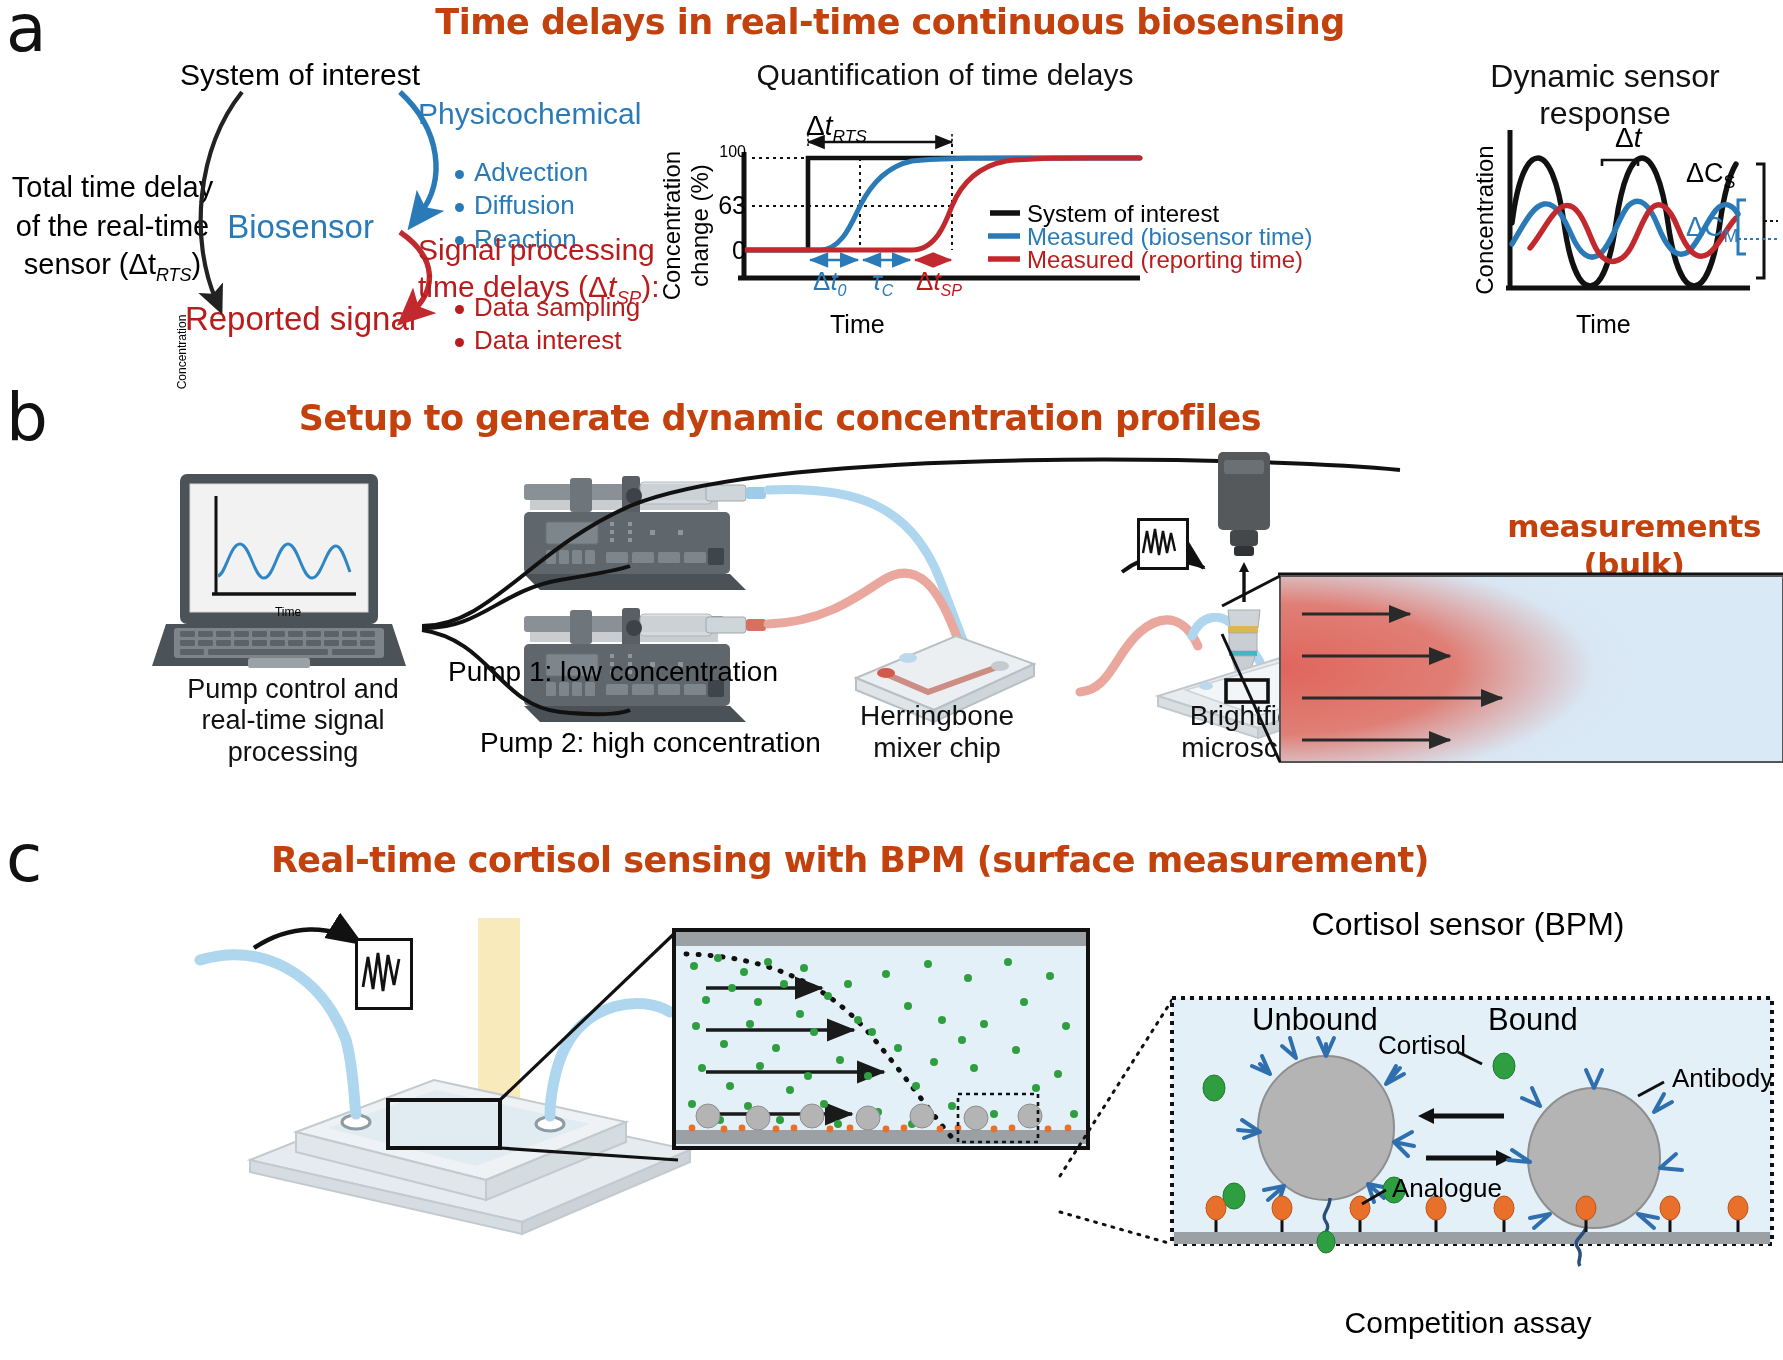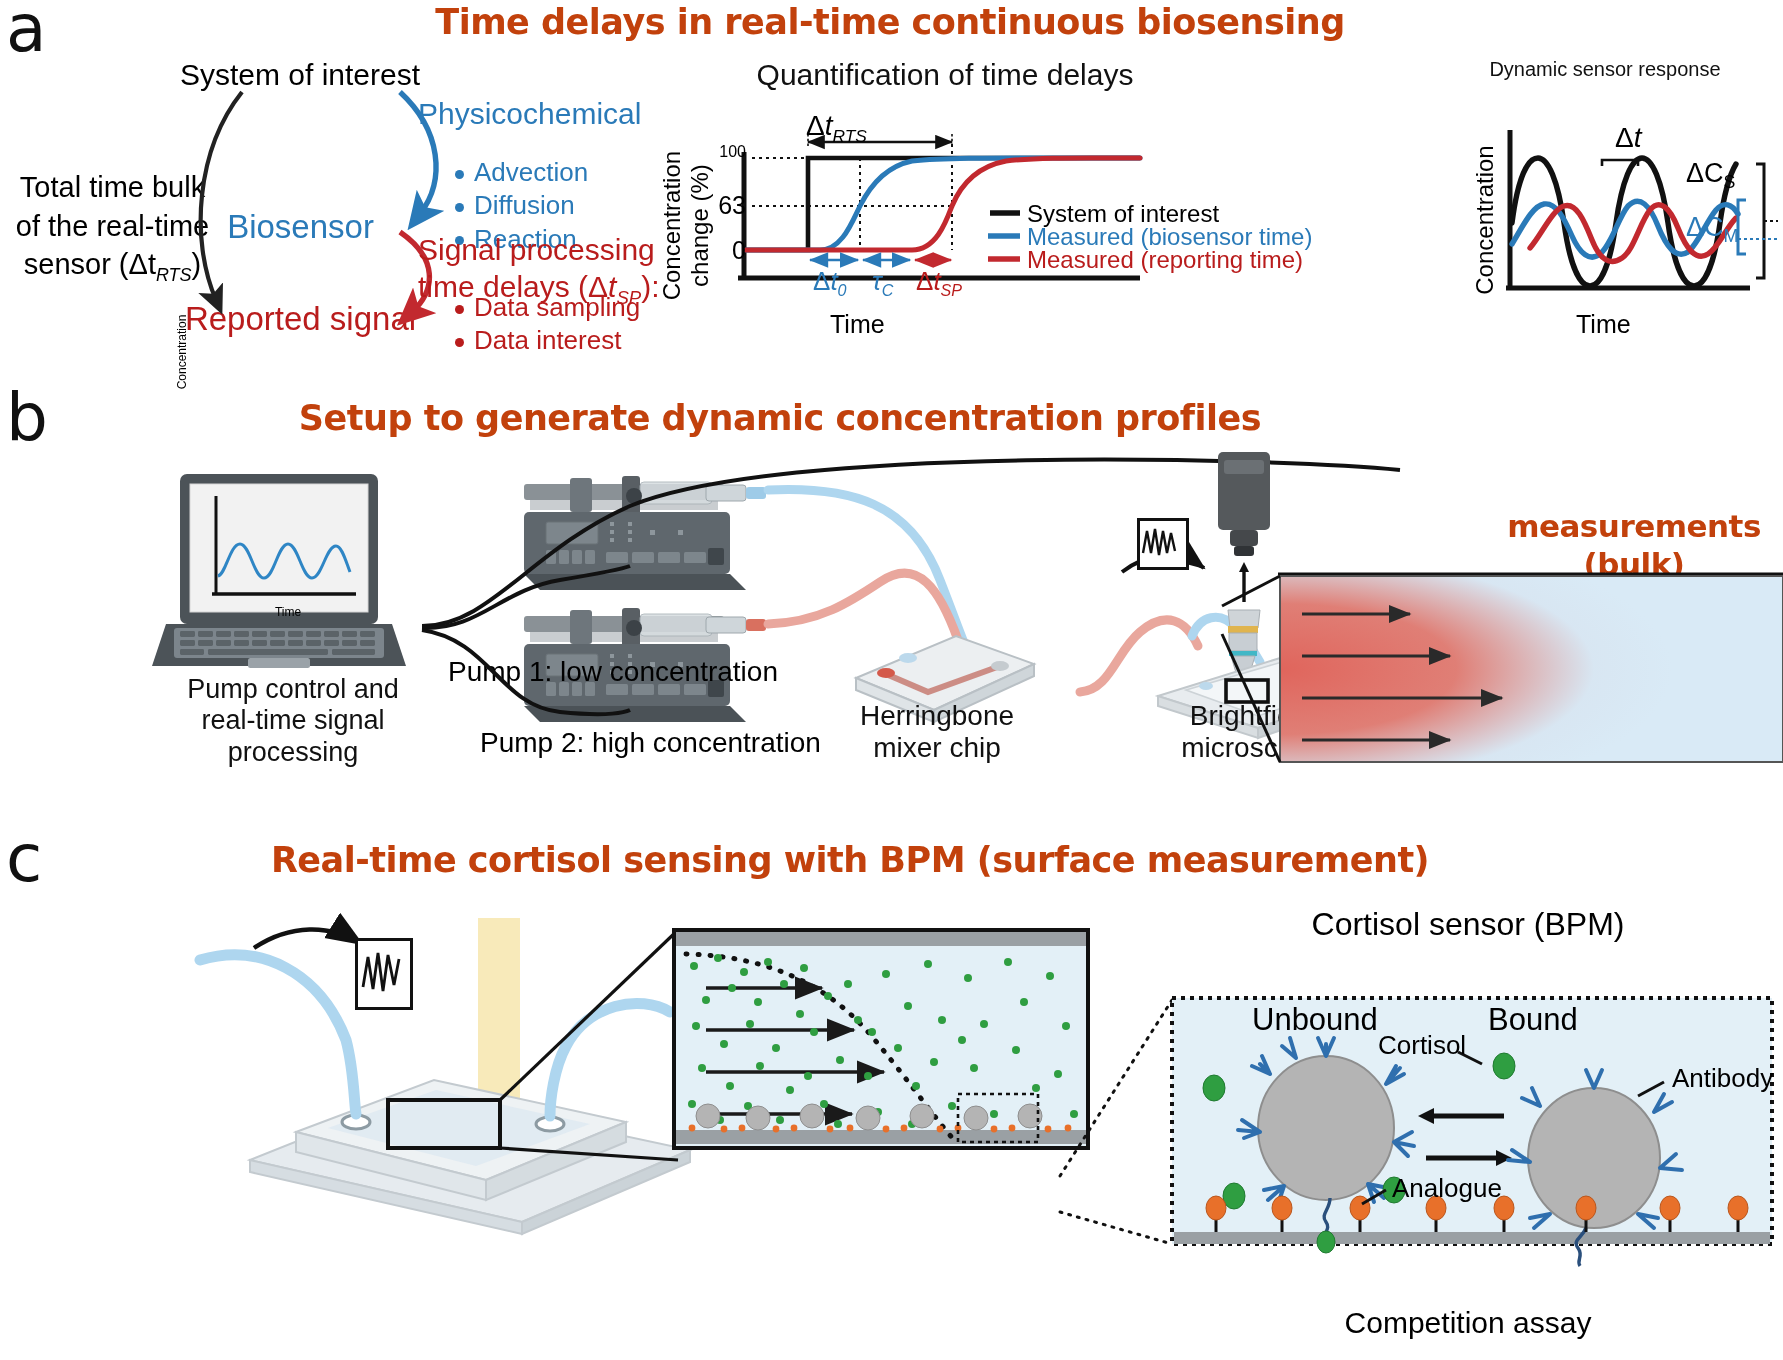--- a/index.html
+++ b/index.html
@@ -20,21 +20,21 @@
 </style>
 </head>
 <body>
 
 <div class="abs panel-letter nosel" style="left:6px;top:-4px;">a</div>
 <div class="abs panel-title nosel" style="left:330px;top:2px;width:1120px;font-size:35px;">Time delays in real-time continuous biosensing</div>
 
 <div class="abs nosel" style="left:165px;top:58px;width:270px;font-size:30px;text-align:center;">System of interest</div>
 
 <div class="abs nosel" style="left:5px;top:168px;width:215px;font-size:29px;line-height:1.33;text-align:center;">
-  <div>Total time bulk</div>
+  <div>Total time delay</div>
   <div>of the real-time</div>
   <div><span>sensor (Δt</span><sub style="font-size:.62em;font-style:italic;">RTS</sub><span>)</span></div>
 </div>
 
 <div class="abs nosel blue" style="left:193px;top:208px;width:215px;font-size:33px;text-align:center;">Biosensor</div>
 <div class="abs nosel red" style="left:183px;top:300px;width:235px;font-size:33px;text-align:center;">Reported signal</div>
 
 <svg class="abs" style="left:0;top:0;" width="660" height="370">
   <defs>
     <marker id="ahK" markerWidth="7" markerHeight="7" refX="3.2" refY="3.2" orient="auto">
@@ -138,21 +138,21 @@
 <div class="abs nosel" style="left:702px;top:191px;width:44px;text-align:right;font-size:25px;">63</div>
 <div class="abs nosel" style="left:702px;top:236px;width:44px;text-align:right;font-size:25px;">0</div>
 <div class="abs nosel blue" style="left:813px;top:266px;font-size:26px;">Δ<span style="font-style:italic">t</span><sub style="font-size:.62em;font-style:italic">0</sub></div>
 <div class="abs nosel blue" style="left:872px;top:266px;font-size:26px;"><span style="font-style:italic">τ</span><sub style="font-size:.62em;font-style:italic">C</sub></div>
 <div class="abs nosel red" style="left:916px;top:266px;font-size:26px;">Δ<span style="font-style:italic">t</span><sub style="font-size:.62em;font-style:italic">SP</sub></div>
 <div class="abs nosel" style="left:1027px;top:200px;font-size:24px;">System of interest</div>
 <div class="abs nosel blue" style="left:1027px;top:223px;font-size:24px;">Measured (biosensor time)</div>
 <div class="abs nosel red" style="left:1027px;top:246px;font-size:24px;">Measured (reporting time)</div>
 <div class="abs nosel" style="left:830px;top:310px;font-size:25px;">Time</div>
 
-<div class="abs sub-title nosel" style="left:1430px;top:58px;width:350px;font-size:20px;">Dynamic sensor response</div>
+<div class="abs sub-title nosel" style="left:1430px;top:58px;width:350px;font-size:32px;">Dynamic sensor response</div>
 <div class="abs nosel" style="left:1468px;top:130px;height:180px;width:32px;">
   <div style="position:absolute;left:-78px;top:76px;width:190px;transform:rotate(-90deg);text-align:center;font-size:24px;">Concentration</div>
 </div>
 
 <svg class="abs" style="left:1498px;top:118px;" width="290" height="200">
   <line x1="12" y1="12" x2="12" y2="170" stroke="#111" stroke-width="5"></line>
   <line x1="8" y1="170" x2="252" y2="170" stroke="#111" stroke-width="5"></line>
 
   <path d="M14,105 C20,58 30,40 40,40 C50,40 60,62 66,105 C72,148 82,168 92,168 C102,168 112,148 118,105
            C124,62 134,40 144,40 C154,40 164,62 170,105 C176,148 186,168 196,168 C206,168 216,148 222,105

